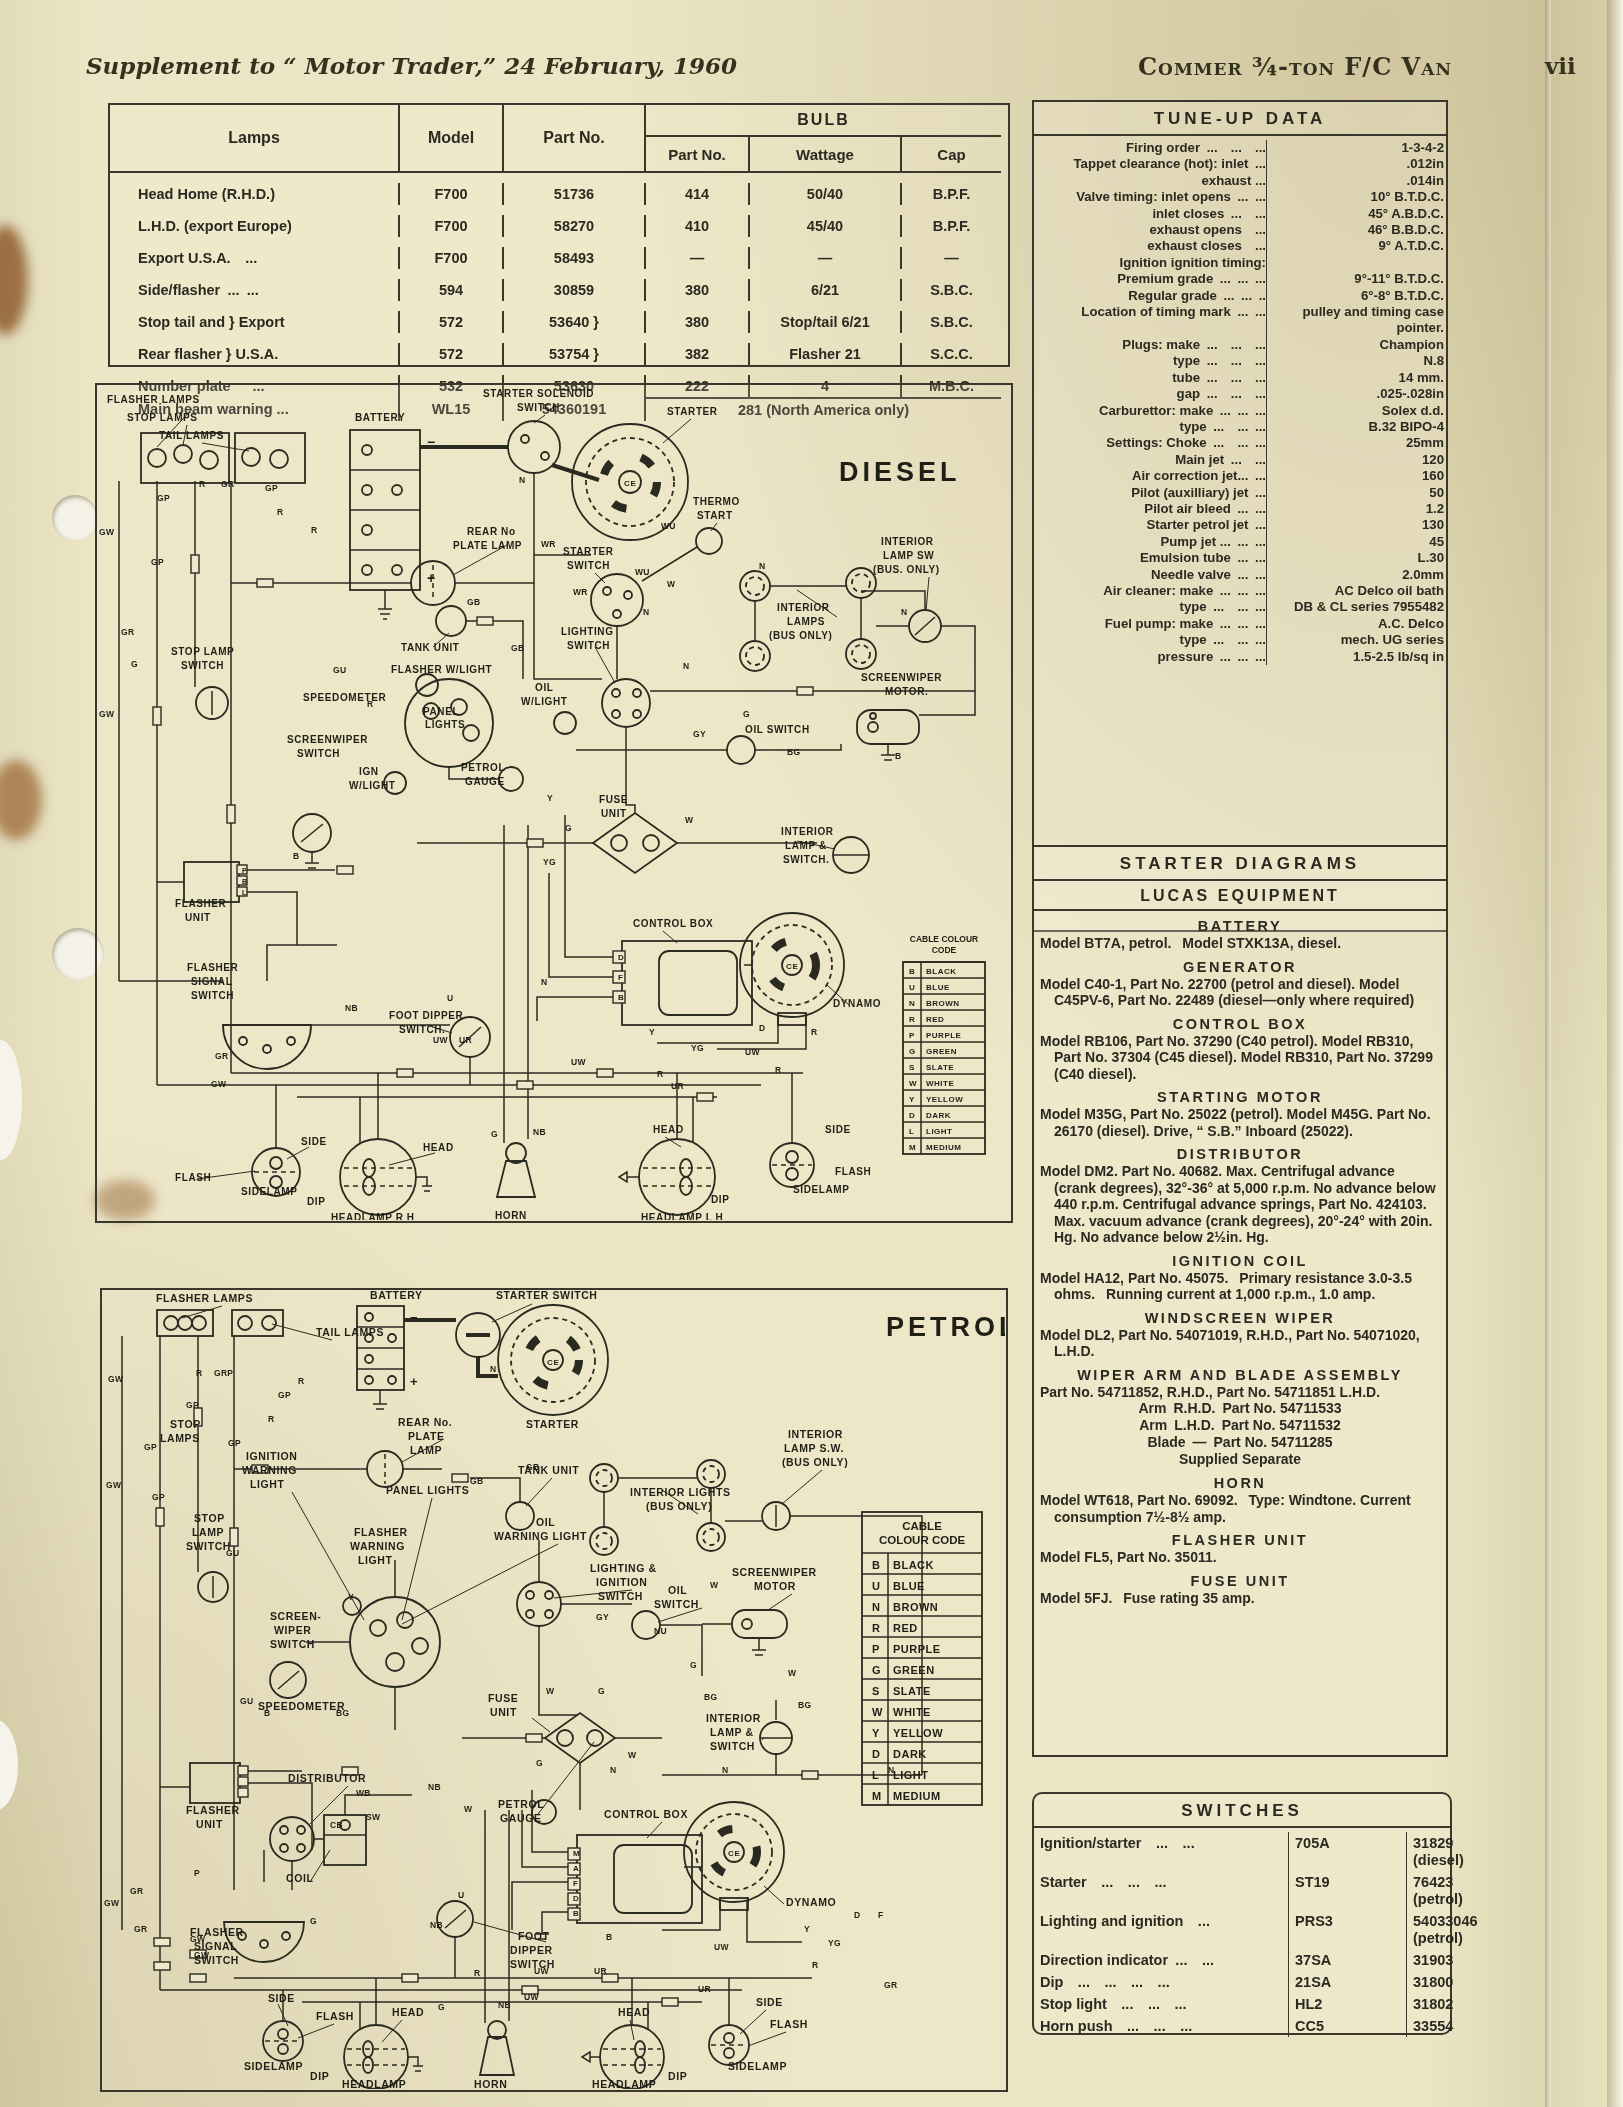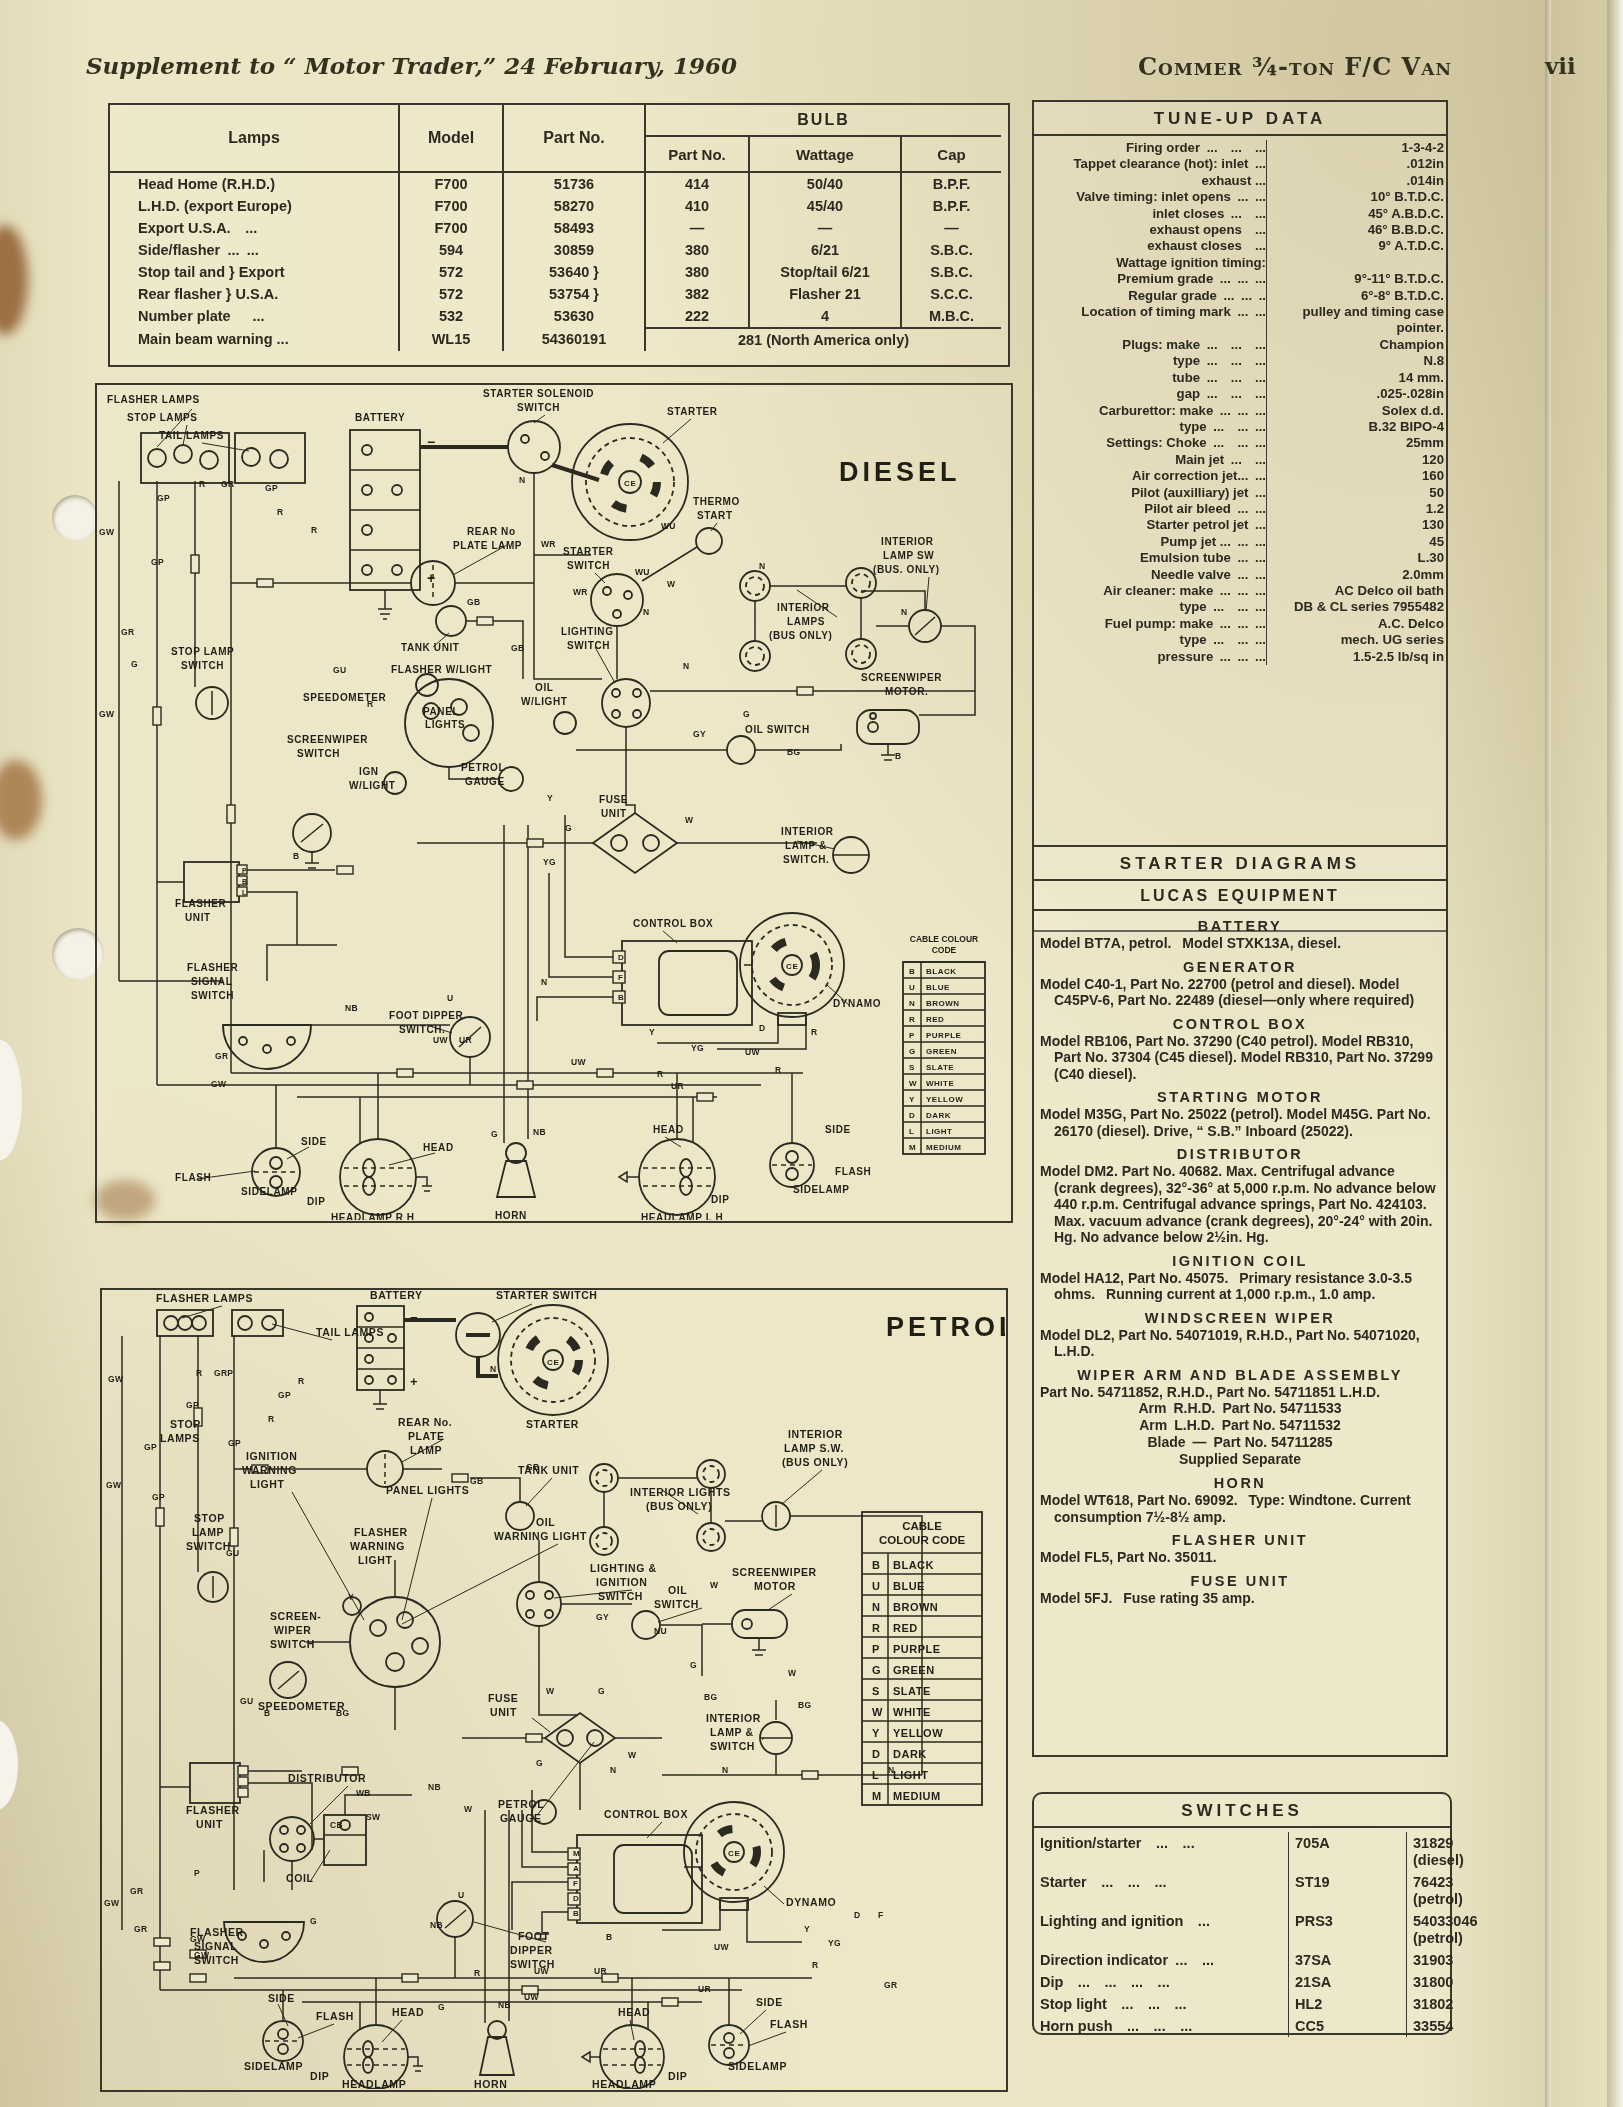--- a/index.html
+++ b/index.html
@@ -26,21 +26,21 @@
   .ptitle{border-bottom:2px solid #3a382c;text-align:center;font-weight:700;font-size:17px;letter-spacing:4px;padding:7px 0 5px;}
 
   
   .lamps{position:absolute;left:108px;top:103px;width:902px;height:264px;border:2.5px solid #3a382c;background:rgba(248,244,222,.2);box-sizing:border-box;font-weight:700;}
   .lt-hdr{display:grid;grid-template-columns:288px 104px 142px 104px 152px 101px;grid-template-rows:32px 36px;}
   .lt-hdr .hl{grid-row:1/3;display:flex;align-items:center;justify-content:center;font-size:16px;border-bottom:2px solid #3a382c;}
   .lt-hdr .vb{border-left:2px solid #3a382c;}
   .lt-hdr .bulb-t{grid-column:4/7;display:flex;align-items:center;justify-content:center;font-size:16px;letter-spacing:2px;border-left:2px solid #3a382c;border-bottom:2px solid #3a382c;}
   .lt-hdr .bsub{display:flex;align-items:center;justify-content:center;font-size:15px;border-left:2px solid #3a382c;border-bottom:2px solid #3a382c;}
   .lt-row{display:grid;grid-template-columns:288px 104px 142px 104px 152px 101px;font-size:14.5px;line-height:22px;}
-  .lt-row>div{padding:0 14px;white-space:nowrap;overflow:hidden;}
+  .lt-row>div{padding:0 14px;white-space:nowrap;overflow:hidden;margin-top:10px;}
   .lt-row .c1{padding-left:28px;}
   .lt-row .c2,.lt-row .c3,.lt-row .c4,.lt-row .c5,.lt-row .c6{border-left:2px solid #3a382c;text-align:center;}
   .lt-last{display:grid;grid-template-columns:288px 104px 142px 357px;font-size:14.5px;}
   .lt-last>div{padding:0 6px;}
   .lt-last .c1{padding-left:28px;line-height:24px;}
   .lt-last .c2,.lt-last .c3{border-left:2px solid #3a382c;text-align:center;line-height:24px;}
   .lt-last .foot{border-left:2px solid #3a382c;border-top:2px solid #3a382c;text-align:center;display:flex;align-items:center;justify-content:center;font-size:14.5px;}
 
   
   .tuneup{left:1032px;top:100px;width:416px;height:832px;font-weight:700;}
@@ -213,21 +213,21 @@
           <div class="tl">  exhaust opens  ...</div>
           <div class="tv">46° B.B.D.C.</div>
         </div>
 
         <div class="tu-row">
           <div class="tl">  exhaust closes  ...</div>
           <div class="tv">9° A.T.D.C.</div>
         </div>
 
         <div class="tu-row">
-          <div class="tl">Wattage ignition timing:</div>
+          <div class="tl">Ignition ignition timing:</div>
           <div class="tv"></div>
         </div>
 
         <div class="tu-row">
           <div class="tl"> Premium grade ... ... ...</div>
           <div class="tv">9°-11° B.T.D.C.</div>
         </div>
 
         <div class="tu-row">
           <div class="tl"> Regular grade ... ... ..</div>

